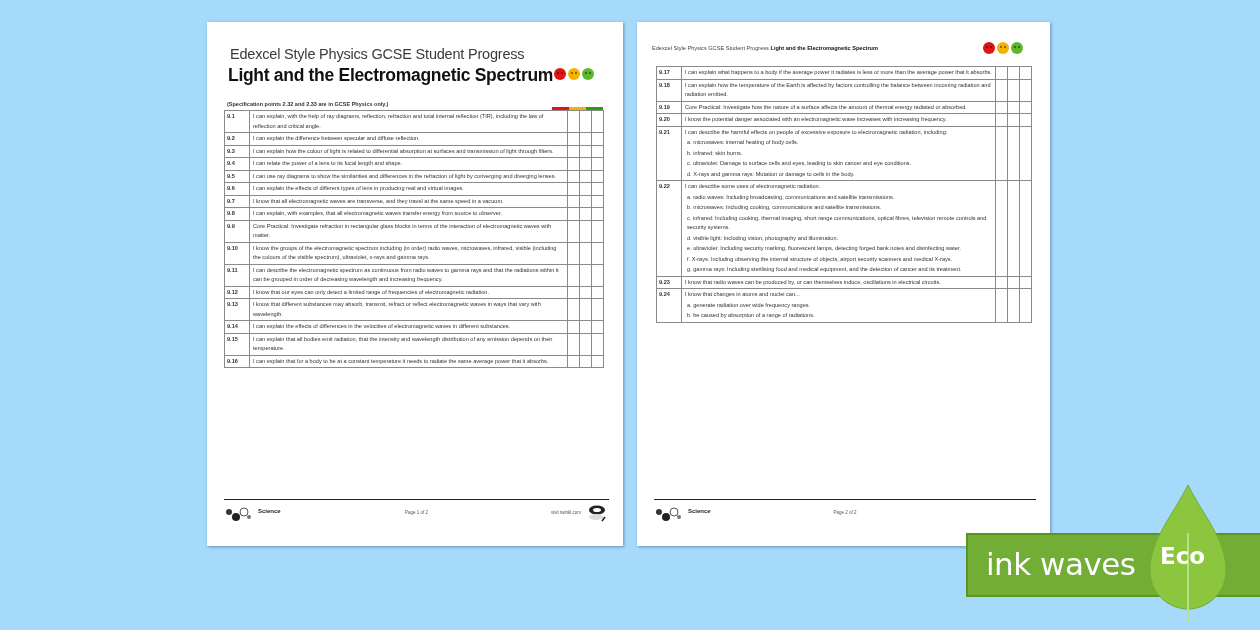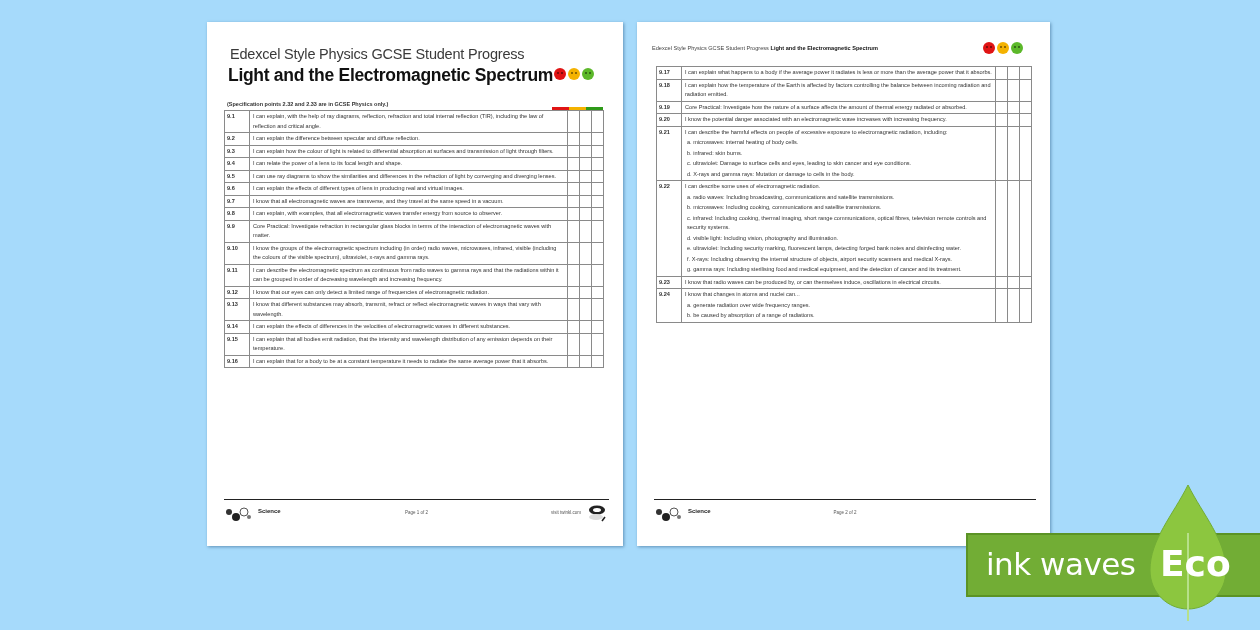--- a/index.html
+++ b/index.html
@@ -25,21 +25,21 @@
   .f-logo{position:absolute;left:0;top:6px;width:28px;height:16px;}
   .f-sci{position:absolute;left:34px;top:8px;font-size:6px;font-weight:bold;color:#222;}
   .f-page{position:absolute;left:50%;top:10px;font-size:4.5px;color:#555;transform:translateX(-50%);}
   .f-site{position:absolute;right:28px;top:10px;font-size:4.5px;color:#555;}
   .f-mark{position:absolute;right:2px;top:4px;width:20px;height:18px;}
   .head2{position:absolute;left:15px;top:23px;font-size:5.6px;color:#444;}
   .head2 b{color:#111;}
   .eco{position:absolute;left:966px;top:533px;width:300px;height:64px;background:#72ad35;border:2px solid #5b9325;border-right:none;box-sizing:border-box;}
   .eco-text{position:absolute;left:18px;top:11px;font-size:31px;color:#fff;font-family:"DejaVu Sans",sans-serif;letter-spacing:-0.5px;}
   .leaf{position:absolute;left:1148px;top:485px;width:80px;height:140px;}
-  .eco-word{position:absolute;left:1160px;top:543px;font-size:36px;font-weight:bold;color:#fff;font-family:"DejaVu Sans",sans-serif;}
+  .eco-word{position:absolute;left:1160px;top:543px;font-size:23px;font-weight:bold;color:#fff;font-family:"DejaVu Sans",sans-serif;}
 </style>
 </head>
 <body>
 
 <div class="page" id="p1">
   <div class="title1">Edexcel Style Physics GCSE Student Progress</div>
   <div class="title2">Light and the Electromagnetic Spectrum</div>
   <div class="faces" style="left:347px;top:46px;">
     <div class="face" style="background:#e01414"></div>
     <div class="face" style="background:#f4b200"></div>

